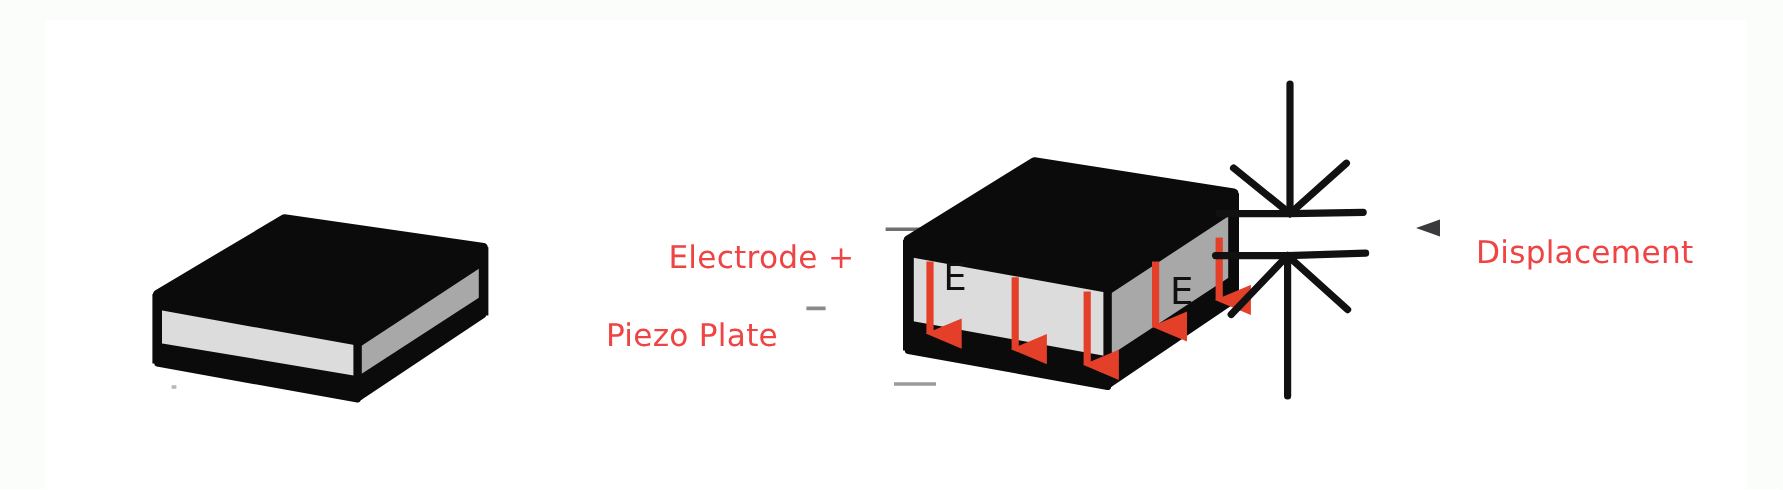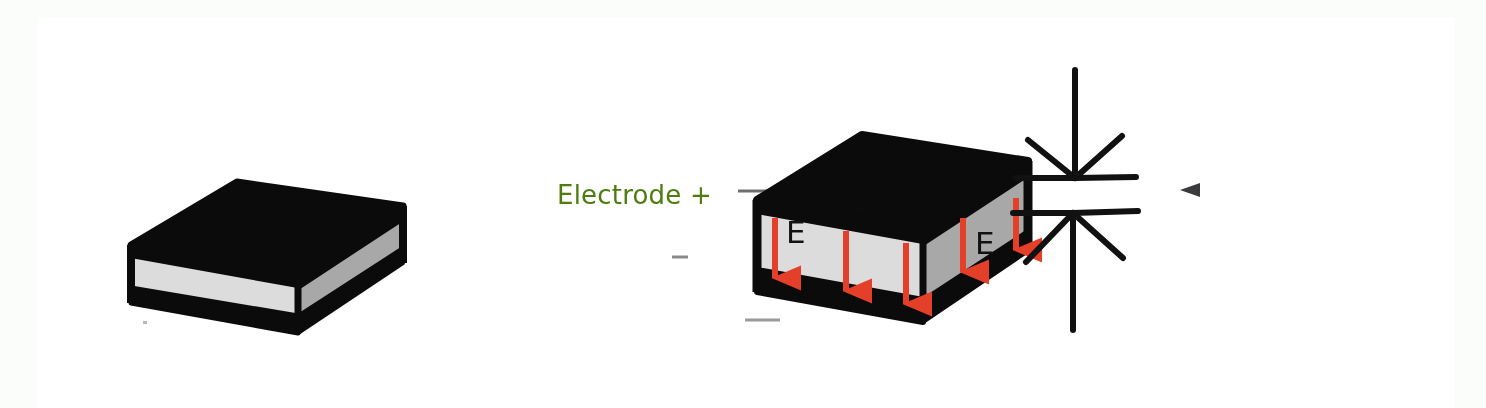--- a/index.html
+++ b/index.html
@@ -28,25 +28,26 @@
   svg.layer {
     position: absolute;
     left: 0;
     top: 0;
     width: 1486px;
     height: 408px;
     overflow: visible;
   }
   .diag-label {
     position: absolute;
-    color: #4d7c0f;
+    color: #ef4444;
     font-size: 26px;
     font-family: "DejaVu Sans", "Liberation Sans", sans-serif;
     white-space: nowrap;
     letter-spacing: 0.2px;
+    margin-top: 20px;
   }
   .e-label {
     position: absolute;
     color: #111111;
     font-size: 31px;
     font-family: "DejaVu Sans", "Liberation Sans", sans-serif;
     line-height: 1;
   }
   #lbl-electrode-plus  { left: 557px; top: 180px; }
   #lbl-piezo-plate     { left: 505px; top: 245px; }
@@ -150,20 +151,22 @@
       <line x1="1073" y1="213" x2="1026" y2="262"></line>
       <line x1="1073" y1="213" x2="1123" y2="258"></line>
     </g>
 
     <polygon points="1180,190 1200,183 1200,197" fill="#3a3a3c"></polygon>
 
   </svg>
 
   <div class="diag-label" id="lbl-electrode-plus">Electrode +</div>
 
+  <div class="diag-label" id="lbl-piezo-plate">Piezo Plate</div>
 
 
+  <div class="diag-label" id="lbl-displacement">Displacement</div>
 
   <div class="e-label" id="e-front">E</div>
 
   <div class="e-label" id="e-side">E</div>
 
 </div>
 
 </body></html>

